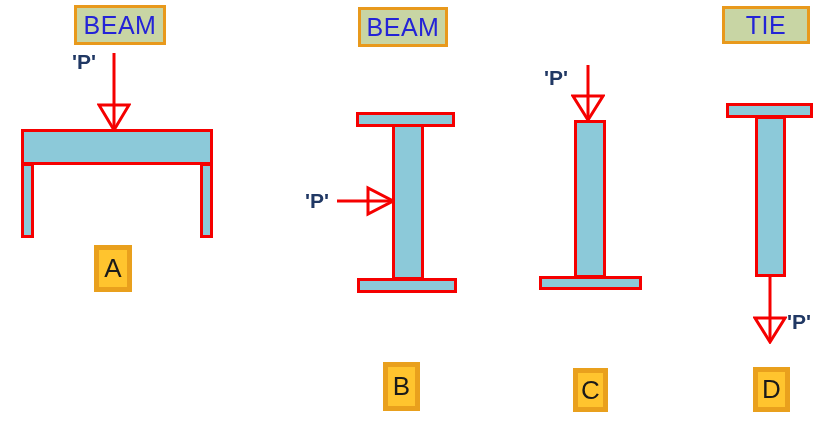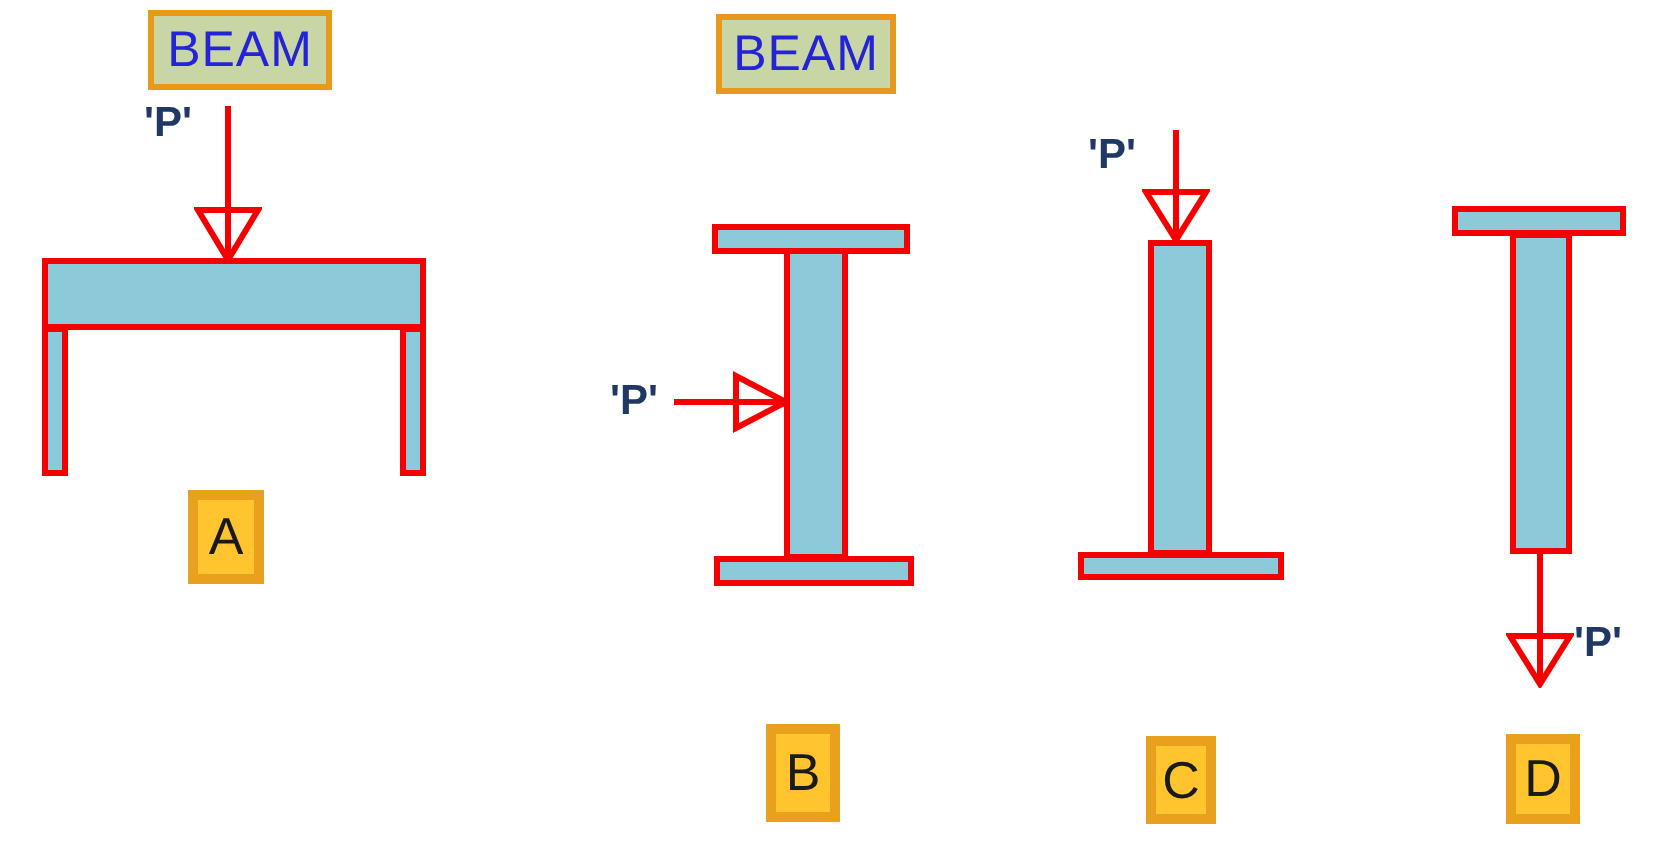--- a/index.html
+++ b/index.html
@@ -104,20 +104,23 @@
     <polygon points="2,31 32,31 17,55"></polygon>
   </svg>
 
   <div class="abs member" style="left:574px; top:120px; width:32px; height:158px;"></div>
   <div class="abs member" style="left:539px; top:276px; width:103px; height:14px;"></div>
 
   <div class="abs letter-box" style="left:573px; top:368px; width:35px; height:44px;">
     <span>C</span>
   </div>
 
+  <div class="abs title-box" style="left:722px; top:6px; width:88px; height:38px;">
+    <span>TIE</span>
+  </div>
 
   <div class="abs member" style="left:755px; top:116px; width:31px; height:161px;"></div>
   <div class="abs member" style="left:726px; top:103px; width:87px; height:15px;"></div>
 
   <svg class="abs arrow" style="left:753px; top:276px;" width="34" height="68">
     <line x1="17" y1="0" x2="17" y2="65"></line>
     <polygon points="2,42 32,42 17,66"></polygon>
   </svg>
 
   <span class="abs p-label" style="left:787px; top:311px;">'P'</span>

